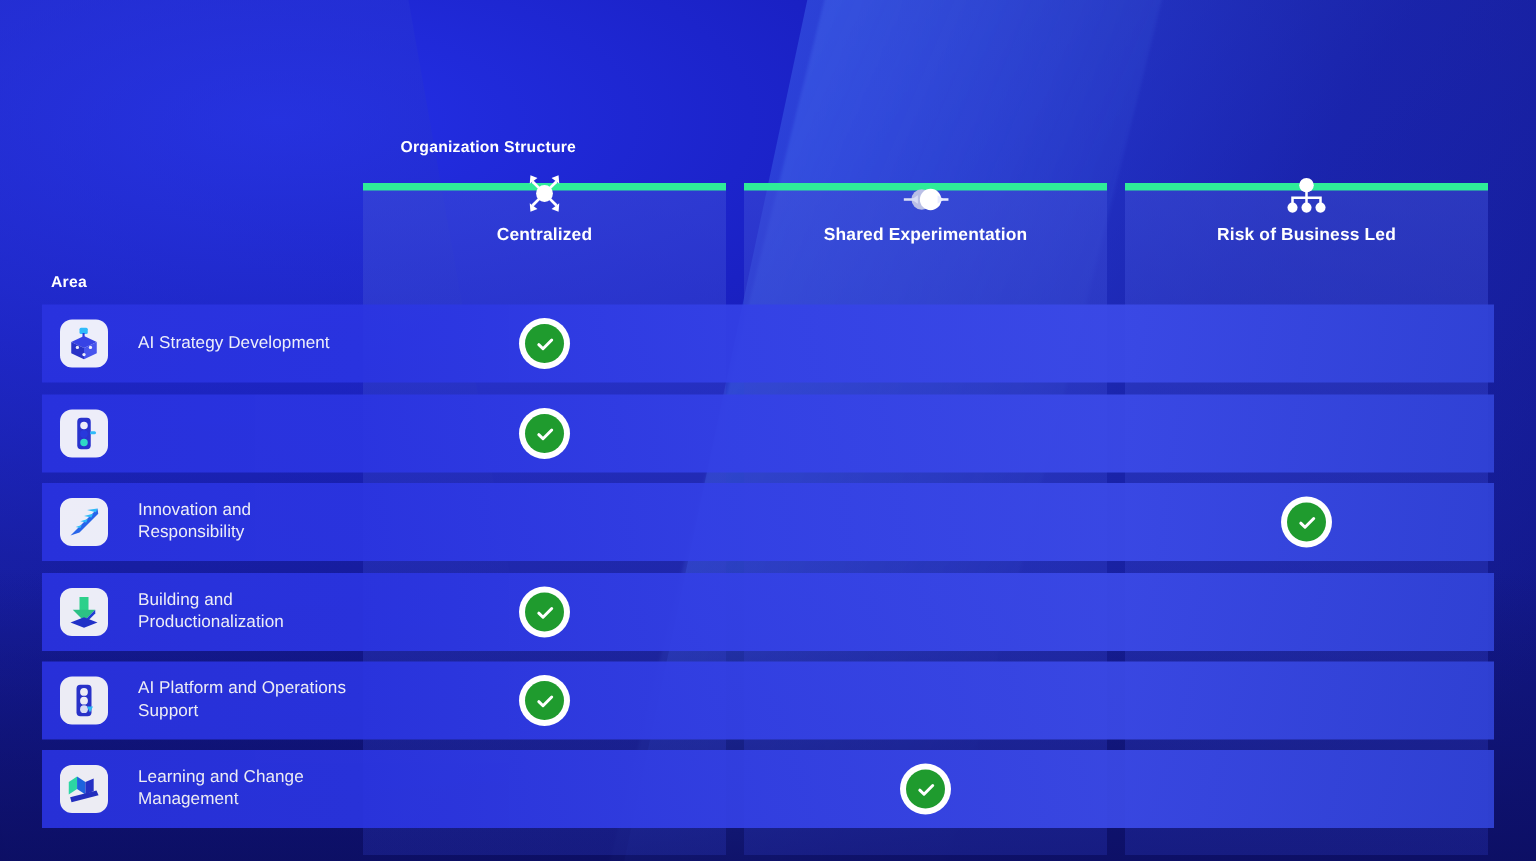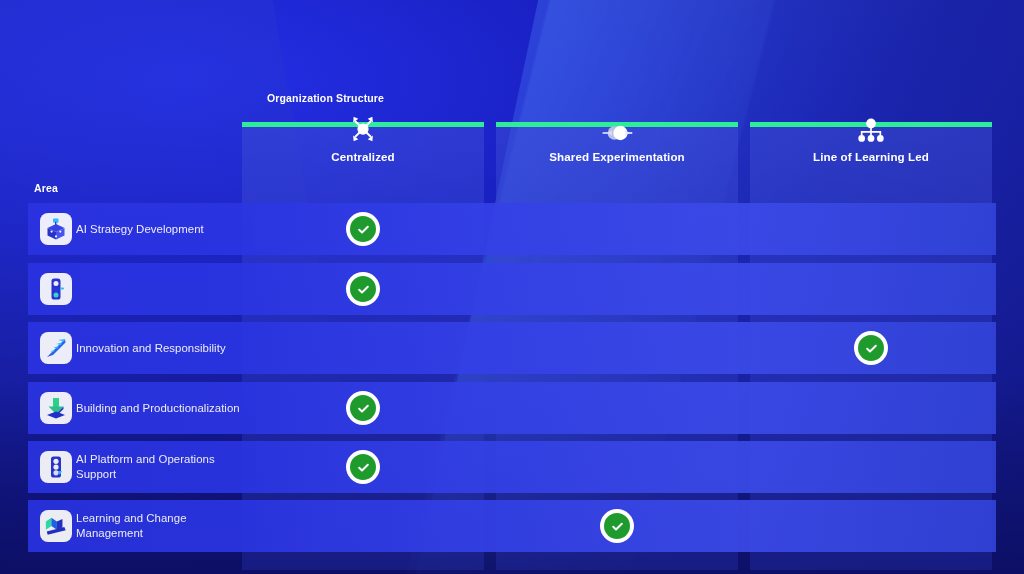--- a/index.html
+++ b/index.html
@@ -154,21 +154,21 @@
     background: linear-gradient(90deg, #2a33e0 0%, #2b35e2 22%, #3340e6 46%, #3b4ae8 74%, #3143d8 100%);
     opacity: 0.92;
   }
   .row-left {
     position: absolute;
     left: 0; top: 0;
     width: 212px;
     height: 100%;
     display: flex;
     align-items: center;
-    gap: 4px;
+    gap: 20px;
     padding-left: 12px;
   }
   .row-icon-tile {
     width: 32px; height: 32px;
     flex: 0 0 32px;
     background: #ffffff;
     border-radius: 8px;
     display: flex; align-items: center; justify-content: center;
   }
   .row-text {
@@ -262,21 +262,21 @@
         <path d="M16 12 L16 17"></path>
         <path d="M6 21 L6 17 L26 17 L26 21"></path>
         <path d="M16 17 L16 21"></path>
       </g>
       <circle cx="16" cy="8" r="5.2" fill="#ffffff"></circle>
       <circle cx="6" cy="24" r="3.6" fill="#ffffff"></circle>
       <circle cx="16" cy="24" r="3.6" fill="#ffffff"></circle>
       <circle cx="26" cy="24" r="3.6" fill="#ffffff"></circle>
     </svg>
           </div>
-          <div class="col-title">Line of Learning Led</div>
+          <div class="col-title">Risk of Business Led</div>
         </div>
       </div>
     </div>
 
   <div id="rows">
       <div class="row" style="top: 203px;">
         <div class="row-left">
           <div class="row-icon-tile">
             <svg width="24" height="24" viewBox="0 0 24 24">
       <rect x="9" y="1.5" width="5.5" height="4.2" rx="1" fill="#31c8ff"></rect>

